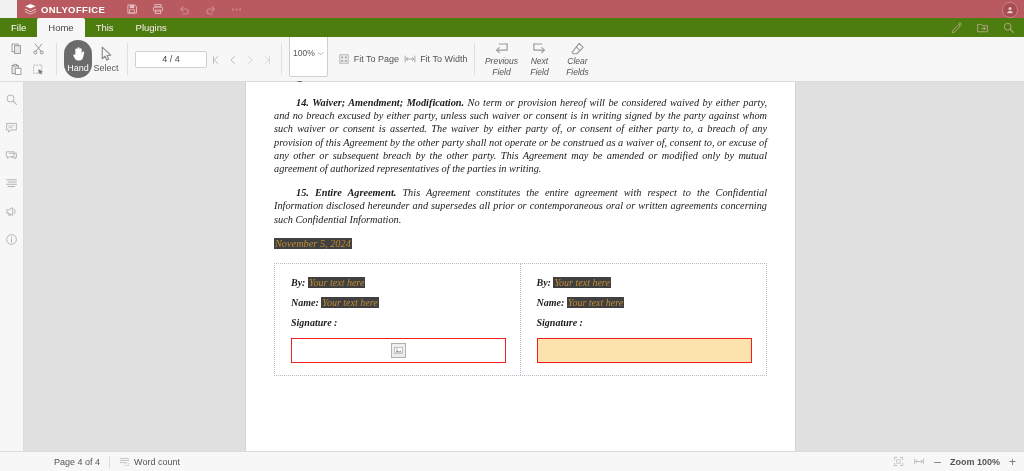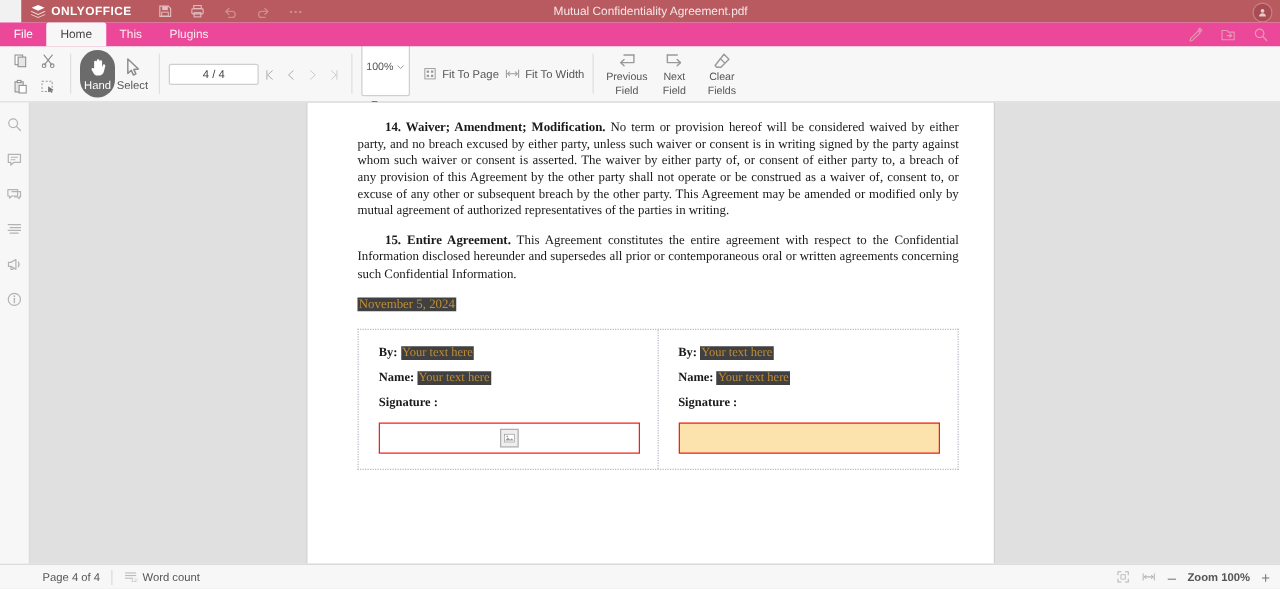--- a/index.html
+++ b/index.html
@@ -33,21 +33,21 @@
     font-size:9.5px;pointer-events:none;
   }
   .avatar{
     position:absolute;right:6px;top:2px;width:14px;height:14px;border-radius:50%;
     background:#a74c52;border:1px solid #c98186;display:flex;align-items:center;
     justify-content:center;color:#e8c9cb;font-size:8px;font-weight:bold;
   }
 
   
   .tabbar{
-    height:19px;background:#ec4899;display:flex;align-items:flex-end;
+    height:19px;background:#4d7c0f;display:flex;align-items:flex-end;
     position:relative;flex:0 0 auto;
   }
   .tab{
     height:19px;padding:0 11px;display:flex;align-items:center;
     color:#fbeeef;font-size:9.5px;cursor:default;
   }
   .tab.active{background:#f7f7f7;color:#444;border-radius:2px 2px 0 0;}
   .tab.file{color:#fff;}
   .tabbar-right{
     position:absolute;right:4px;top:0;height:19px;display:flex;align-items:center;gap:2px;
@@ -91,37 +91,37 @@
   }
   .zoomlbl{font-size:9px;color:#555;}
 
   .fitgroup{display:flex;flex-direction:row;justify-content:center;gap:5px;height:44px;}
   .fitrow{display:flex;align-items:center;gap:4px;font-size:9px;color:#555;}
 
   .fieldbtn{
     width:38px;height:40px;display:flex;flex-direction:column;align-items:center;
     justify-content:center;gap:1px;
   }
-  .fieldbtn .lbl{font-size:8.5px;color:#555;line-height:9.5px;text-align:center;}
+  .fieldbtn .lbl{font-size:8.5px;color:#555;line-height:9.5px;text-align:center;font-style:italic;}
 
   
   .workarea{flex:1 1 auto;display:flex;min-height:0;background:#e0e0e0;}
   .leftbar{
     width:23px;background:#f7f7f7;border-right:1px solid #dcdcdc;
     display:flex;flex-direction:column;align-items:center;padding-top:8px;gap:10px;flex:0 0 auto;
   }
   .lb-ico{width:20px;height:18px;display:flex;align-items:center;justify-content:center;opacity:.62;}
 
   .canvas{flex:1 1 auto;position:relative;overflow:hidden;background:#e0e0e0;}
   .page{
     position:absolute;left:222px;top:0;width:549px;background:#fff;
     box-shadow:0 0 0 1px #d2d2d2;
     height:100%;
   }
-  .pageinner{padding:14px 28px 0 40px;}
+  .pageinner{padding:14px 28px 0 28px;font-style:italic;}
 
   
   .doc{font-family:"Liberation Serif", serif;color:#1a1a1a;}
   .para{
     font-size:10.3px;line-height:13.2px;text-align:justify;margin:0 0 11px 0;
     text-justify:inter-word;
   }
   .para .ind{display:inline-block;width:22px;}
   .para b{font-weight:bold;}
   .witness{
@@ -153,21 +153,21 @@
   .imgph{
     width:13px;height:13px;border:1px solid #b0b0b0;background:#eee;
     display:flex;align-items:center;justify-content:center;
   }
 
   
   .statusbar{
     height:19px;background:#f7f7f7;border-top:1px solid #dcdcdc;
     display:flex;align-items:center;position:relative;flex:0 0 auto;font-size:9px;color:#555;
   }
-  .sb-left{display:flex;align-items:center;height:19px;}
+  .sb-left{display:flex;align-items:center;height:19px;padding-left:20px;}
   .sb-item{display:flex;align-items:center;gap:4px;padding:0 9px;height:19px;}
   .sb-divider{width:1px;height:12px;background:#dcdcdc;}
   .sb-right{position:absolute;right:8px;top:0;height:19px;display:flex;align-items:center;gap:9px;}
   .sb-ico{display:flex;align-items:center;justify-content:center;opacity:.6;}
   .sb-zoomtxt{font-weight:bold;font-size:9px;color:#555;}
   .sb-pm{font-size:12px;color:#777;line-height:10px;}
 </style>
 </head>
 <body>
 
@@ -212,21 +212,20 @@
       </div>
       <div class="tb-ico dim">
         <svg width="13" height="13" viewBox="0 0 16 16">
             <circle cx="3.5" cy="8" r="1.2" fill="#e7cacb"></circle>
             <circle cx="8" cy="8" r="1.2" fill="#e7cacb"></circle>
             <circle cx="12.5" cy="8" r="1.2" fill="#e7cacb"></circle>
           </svg>
       </div>
     </div>
 
-    <div class="doctitle">Mutual Confidentiality Agreement.pdf</div>
 
     <div class="avatar">
       <svg width="8" height="8" viewBox="0 0 16 16">
           <circle cx="8" cy="5.2" r="3" fill="#e8c9cb"></circle>
           <path d="M2.4 14.5c0-3.2 2.5-5.2 5.6-5.2s5.6 2 5.6 5.2z" fill="#e8c9cb"></path>
         </svg>
     </div>
   </div>
 
   <div class="tabbar">

